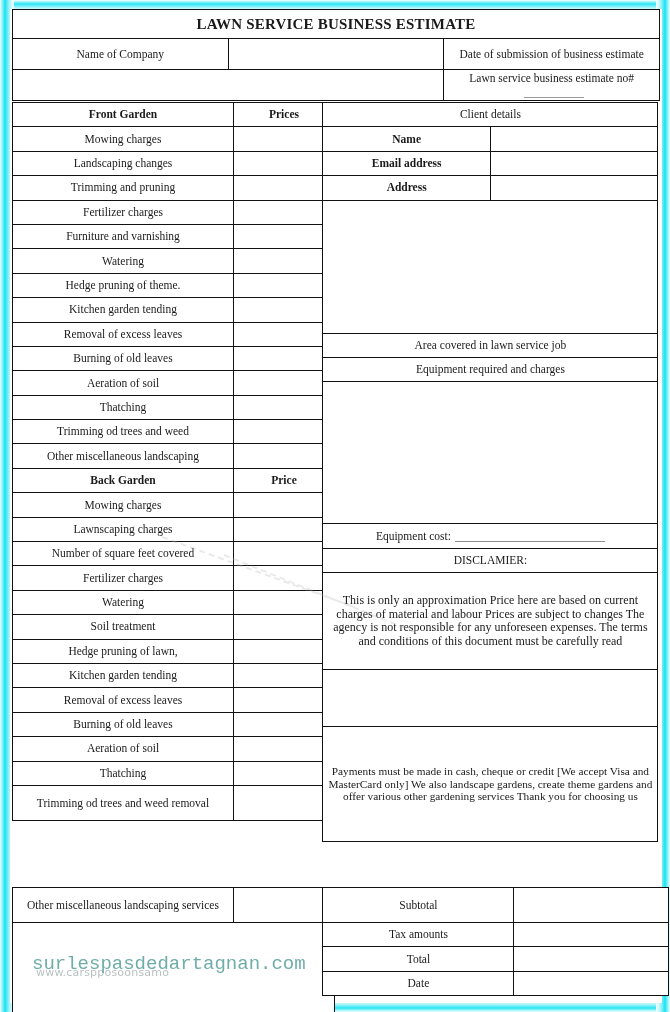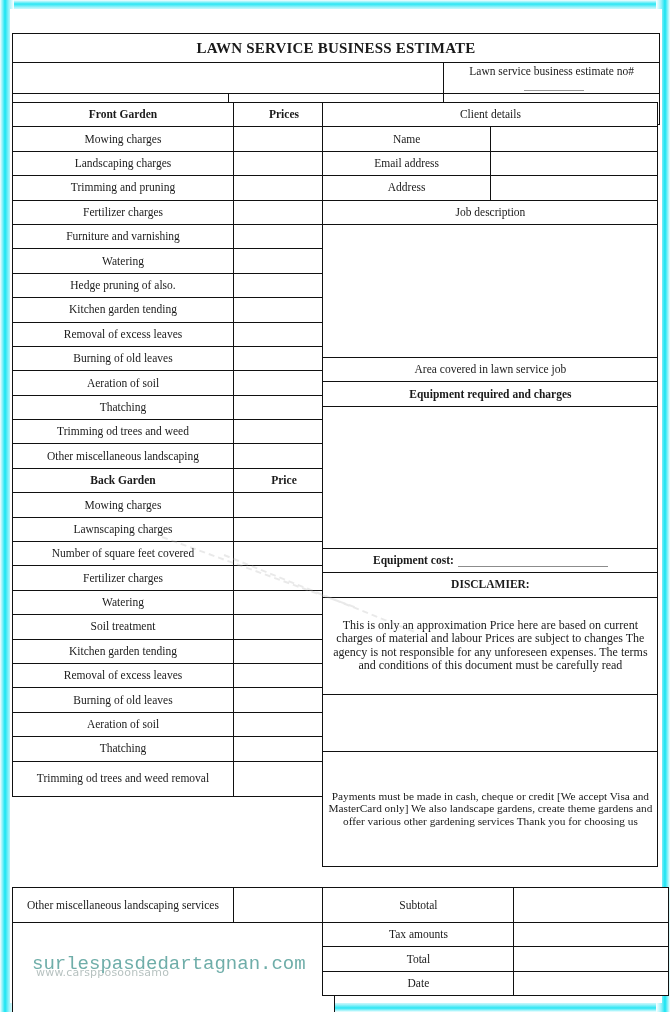--- a/index.html
+++ b/index.html
@@ -69,25 +69,25 @@
   .title-row td {
     background: #eef7fa;
     font-weight: bold;
     font-size: 15px;
     letter-spacing: .2px;
     height: 26px;
     border-width: 2px;
   }
 
   
-  .topwrap { position: absolute; left: 2px; top: 0; width: 648px; margin-top: 24px; }
+  .topwrap { position: absolute; left: 2px; top: 0; width: 648px; }
 
   .lbl { font-size: 11.5px; }
   .lbl-left { text-align: left; padding-left: 7px; }
-  .bold { font-weight: bold; }
+  .bold { font-weight: normal; }
 
   
   .fill-line {
     display: inline-block;
     width: 60px;
     border-bottom: 1px solid #9a9a9a;
     height: 9px;
     vertical-align: bottom;
     margin-left: 4px;
   }
@@ -108,21 +108,21 @@
   table.grid.lefttab td.name  { width: 216px; }
   table.grid.lefttab td.price { width: 96px; }
 
   .row-h   { height: 24.4px; }
   .row-h2  { height: 35px; }
 
   .hdr td { font-weight: bold; }
 
   
   .rt td { }
-  .rt .half-l { width: 186px; }
+  .rt .half-l { width: 186px; font-weight: bold; }
   .rt .half-r { width: 150px; }
 
   .jobdesc-box { height: 130px; }
   .equip-box   { height: 139px; }
   .disc-text   { height: 94px; font-size: 12px; line-height: 1.32; padding: 4px 8px; }
   .pay-box     { height: 112px; font-size: 11.3px; line-height: 1.32; padding: 6px 8px; vertical-align: middle;}
   .gap-box     { height: 54px; }
 
   
   .bottom-wrap {
@@ -196,70 +196,70 @@
 
   <div class="sheet">
 
     <div class="topwrap">
       <table class="grid">
         <tbody>
             <tr class="title-row">
           <td colspan="3">LAWN SERVICE BUSINESS ESTIMATE</td>
         </tr>
         <tr>
+          <td class="lbl lbl-left" style="width:156px;height:28px;">Name of Company</td>
+          <td style="width:156px;"></td>
+          <td style="width:336px;">Date of submission of business estimate</td>
+        </tr>
+        <tr>
           <td colspan="2" style="height:28px;" class="blank"></td>
           <td>
             <span>Lawn service business estimate no#</span><span class="fill-line"></span>
           </td>
-        </tr>
-        <tr>
-          <td class="lbl lbl-left" style="width:156px;height:28px;">Name of Company</td>
-          <td style="width:156px;"></td>
-          <td style="width:336px;">Date of submission of business estimate</td>
         </tr>
       </tbody>
         </table>
     </div>
 
     <div class="body-wrap">
 
       <div class="col-left">
         <table class="grid lefttab">
           <tbody>
               <tr class="hdr row-h">
             <td class="name">Front Garden</td>
             <td class="price">Prices</td>
           </tr>
 
           <tr class="row-h">
                 <td class="name">Mowing charges</td>
                 <td class="price"></td>
               </tr>
           <tr class="row-h">
-                <td class="name">Landscaping charges</td>
+                <td class="name">Landscaping changes</td>
                 <td class="price"></td>
               </tr>
           <tr class="row-h">
                 <td class="name">Trimming and pruning</td>
                 <td class="price"></td>
               </tr>
           <tr class="row-h">
                 <td class="name">Fertilizer charges</td>
                 <td class="price"></td>
               </tr>
           <tr class="row-h">
                 <td class="name">Furniture and varnishing</td>
                 <td class="price"></td>
               </tr>
           <tr class="row-h">
                 <td class="name">Watering</td>
                 <td class="price"></td>
               </tr>
           <tr class="row-h">
-                <td class="name">Hedge pruning of also.</td>
+                <td class="name">Hedge pruning of theme.</td>
                 <td class="price"></td>
               </tr>
           <tr class="row-h">
                 <td class="name">Kitchen garden tending</td>
                 <td class="price"></td>
               </tr>
           <tr class="row-h">
                 <td class="name">Removal of excess leaves</td>
                 <td class="price"></td>
               </tr>
@@ -304,20 +304,24 @@
           <tr class="row-h">
                 <td class="name">Fertilizer charges</td>
                 <td class="price"></td>
               </tr>
           <tr class="row-h">
                 <td class="name">Watering</td>
                 <td class="price"></td>
               </tr>
           <tr class="row-h">
                 <td class="name">Soil treatment</td>
+                <td class="price"></td>
+              </tr>
+          <tr class="row-h">
+                <td class="name">Hedge pruning of lawn,</td>
                 <td class="price"></td>
               </tr>
           <tr class="row-h">
                 <td class="name">Kitchen garden tending</td>
                 <td class="price"></td>
               </tr>
           <tr class="row-h">
                 <td class="name">Removal of excess leaves</td>
                 <td class="price"></td>
               </tr>
@@ -351,23 +355,20 @@
             <td class="half-l">Name</td>
             <td class="half-r"></td>
           </tr>
           <tr class="row-h">
             <td class="half-l">Email address</td>
             <td class="half-r"></td>
           </tr>
           <tr class="row-h">
             <td class="half-l">Address</td>
             <td class="half-r"></td>
-          </tr>
-          <tr class="row-h">
-            <td colspan="2">Job description</td>
           </tr>
           <tr>
             <td colspan="2" class="jobdesc-box"></td>
           </tr>
           <tr class="row-h">
             <td colspan="2">Area covered in lawn service job</td>
           </tr>
           <tr class="row-h">
             <td colspan="2" class="bold">Equipment required and charges</td>
           </tr>

